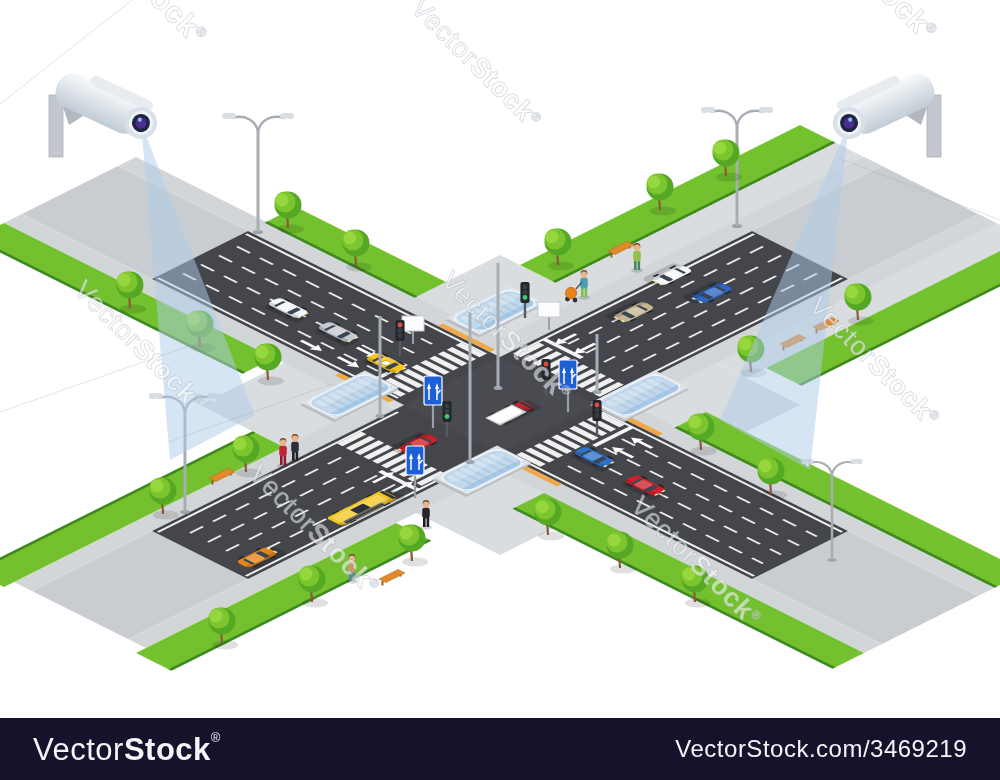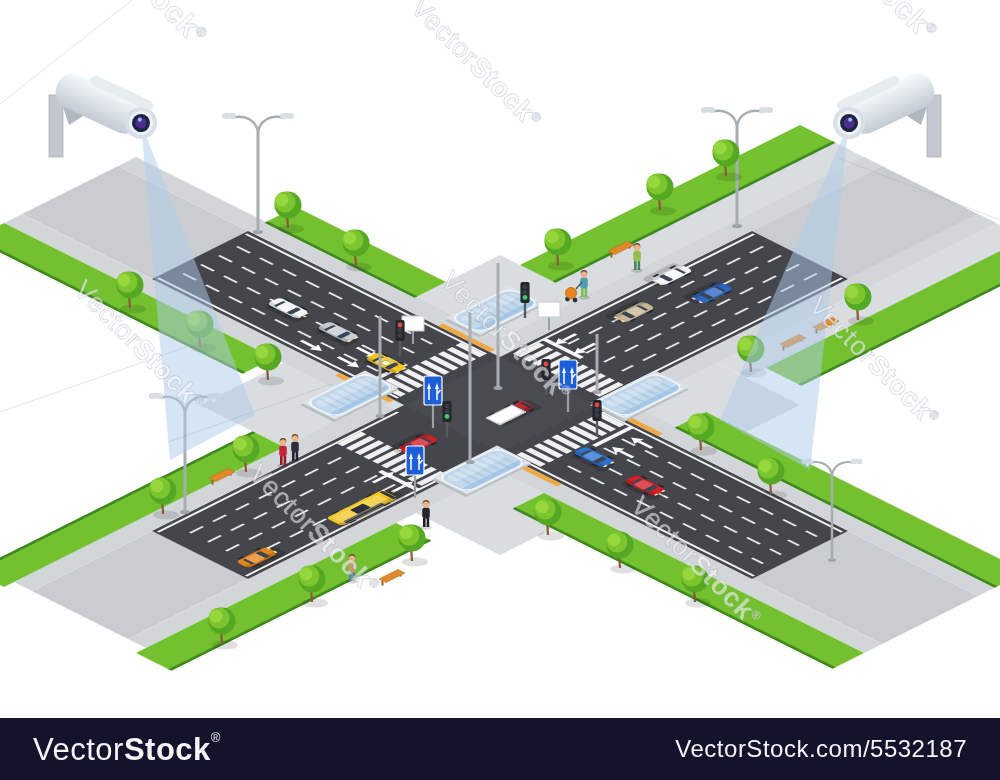--- a/index.html
+++ b/index.html
@@ -453,16 +453,16 @@
         <text class="wm-text" font-size="27" text-anchor="middle" transform="translate(133 352) rotate(45)"><tspan class="wm-light">Vector</tspan><tspan class="wm-bold">Stock</tspan><tspan font-size="12.15" dy="-9.45">®</tspan></text>
         <text class="wm-text" font-size="27" text-anchor="middle" transform="translate(500 343) rotate(45)"><tspan class="wm-light">Vector</tspan><tspan class="wm-bold">Stock</tspan><tspan font-size="12.15" dy="-9.45">®</tspan></text>
         <text class="wm-text" font-size="27" text-anchor="middle" transform="translate(308 536) rotate(45)"><tspan class="wm-light">Vector</tspan><tspan class="wm-bold">Stock</tspan><tspan font-size="12.15" dy="-9.45">®</tspan></text>
         <text class="wm-text" font-size="27" text-anchor="middle" transform="translate(690 568) rotate(45)"><tspan class="wm-light">Vector</tspan><tspan class="wm-bold">Stock</tspan><tspan font-size="12.15" dy="-9.45">®</tspan></text>
         <text class="wm-text" font-size="27" text-anchor="middle" transform="translate(868 368) rotate(45)"><tspan class="wm-light">Vector</tspan><tspan class="wm-bold">Stock</tspan><tspan font-size="12.15" dy="-9.45">®</tspan></text>
       </g>
 </svg>
 
 <div class="footer">
   <div class="brand"><span class="b-light">Vector</span><span class="b-bold">Stock</span><sup>®</sup></div>
-  <div class="site-ref">VectorStock.com/5532187</div>
+  <div class="site-ref">VectorStock.com/3469219</div>
 </div>
 
 </div>
 
 </body></html>

